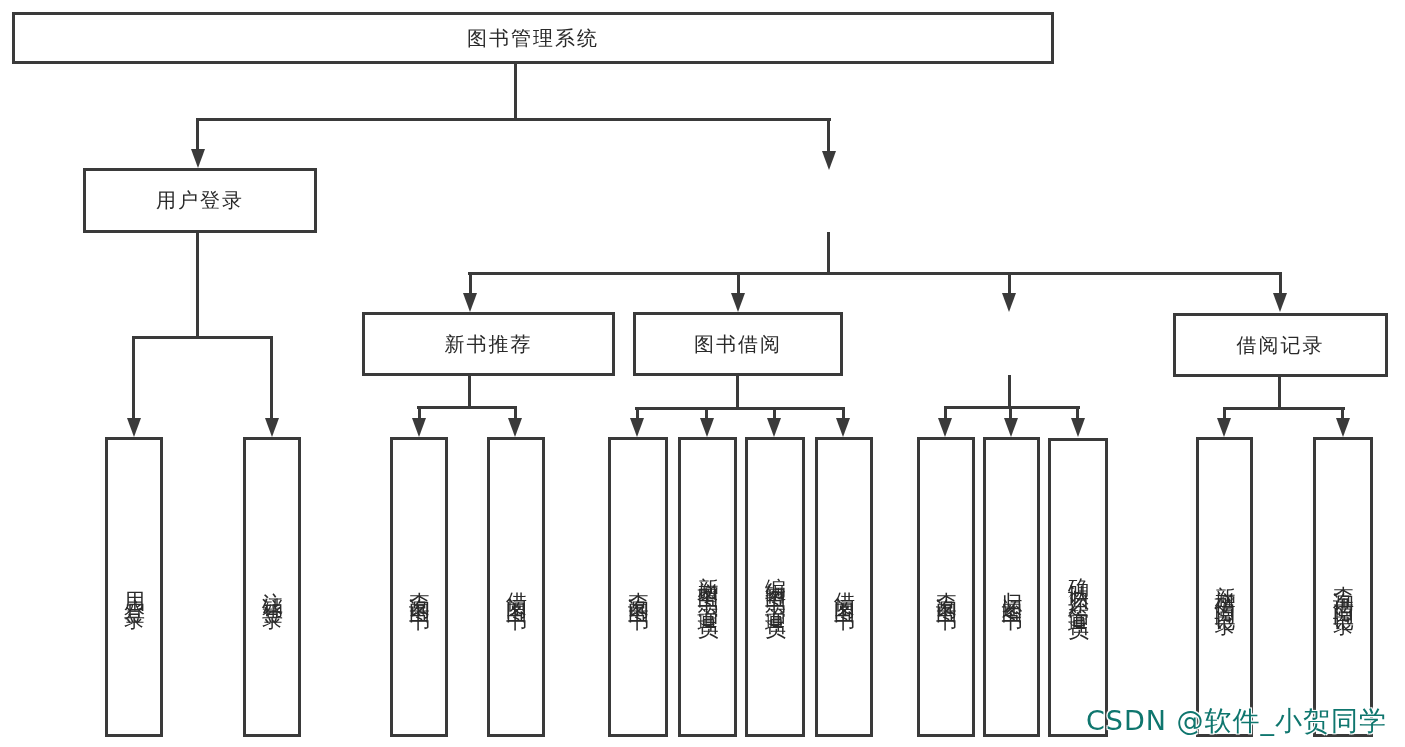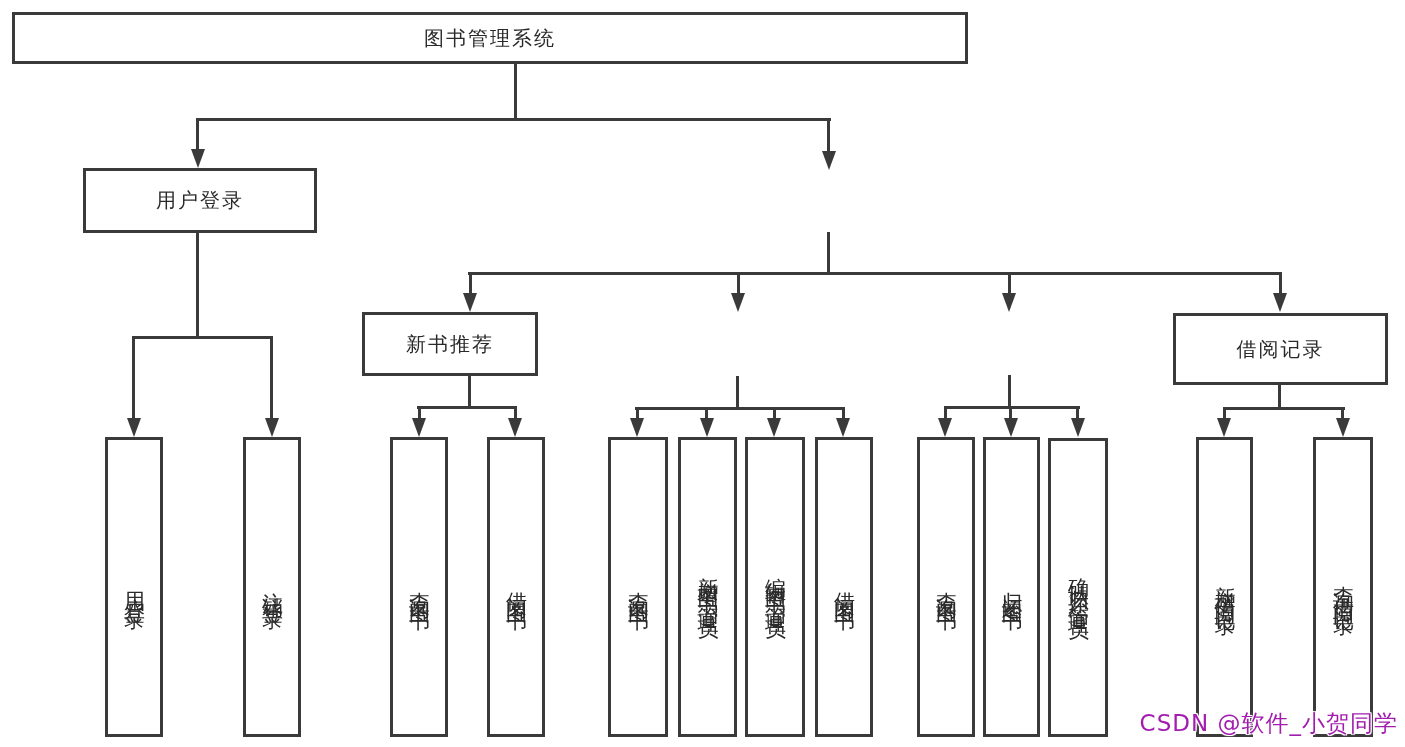--- a/index.html
+++ b/index.html
@@ -18,31 +18,31 @@
     writing-mode:vertical-rl;text-orientation:mixed;
     font-size:21px;letter-spacing:6px;line-height:1;
   }
   .line{position:absolute;background:#3a3a3a;z-index:1;}
   .arr{
     position:absolute;width:0;height:0;z-index:1;
     border-left:7px solid transparent;border-right:7px solid transparent;
     border-top:19px solid #3a3a3a;
   }
   .watermark{
-    position:absolute;right:7px;bottom:8px;z-index:5;
-    font-size:23px;color:#a21caf;letter-spacing:1px;white-space:nowrap;
+    position:absolute;right:18px;bottom:8px;z-index:5;
+    font-size:27px;color:#0f766e;letter-spacing:1px;white-space:nowrap;
     text-shadow:-1px -1px 0 #fff,1px -1px 0 #fff,-1px 1px 0 #fff,1px 1px 0 #fff,0 0 3px #fff;
   }
 </style>
 </head>
 <body>
 
 <div id="canvas">
 
-  <div class="box hbox" style="left:12px;top:12px;width:956px;height:52px">
+  <div class="box hbox" style="left:12px;top:12px;width:1042px;height:52px">
     <span>图书管理系统</span>
   </div>
 
   <div class="line" style="left:514px;top:64px;width:3px;height:56px"></div>
   <div class="line" style="left:196px;top:118px;width:635px;height:3px"></div>
   <div class="line" style="left:196px;top:118px;width:3px;height:33px"></div>
   <div class="arr" style="left:191px;top:149px"></div>
   <div class="line" style="left:827px;top:118px;width:3px;height:35px"></div>
   <div class="arr" style="left:822px;top:151px"></div>
 
@@ -61,24 +61,27 @@
   <div class="line" style="left:468px;top:272px;width:814px;height:3px"></div>
   <div class="line" style="left:469px;top:272px;width:3px;height:23px"></div>
   <div class="arr" style="left:463px;top:293px"></div>
   <div class="line" style="left:737px;top:272px;width:3px;height:23px"></div>
   <div class="arr" style="left:731px;top:293px"></div>
   <div class="line" style="left:1008px;top:272px;width:3px;height:23px"></div>
   <div class="arr" style="left:1002px;top:293px"></div>
   <div class="line" style="left:1279px;top:272px;width:3px;height:23px"></div>
   <div class="arr" style="left:1273px;top:293px"></div>
 
-  <div class="box hbox" style="left:362px;top:312px;width:176px;height:64px">
+  <div class="box hbox" style="left:362px;top:312px;width:253px;height:64px">
     <span>新书推荐</span>
   </div>
-  <div class="box hbox" style="left:1173px;top:313px;width:215px;height:72px">
+  <div class="box hbox" style="left:633px;top:312px;width:210px;height:64px">
+    <span>图书借阅</span>
+  </div>
+  <div class="box hbox" style="left:1173px;top:313px;width:215px;height:64px">
     <span>借阅记录</span>
   </div>
 
   <div class="line" style="left:468px;top:376px;width:3px;height:33px"></div>
   <div class="line" style="left:417px;top:406px;width:100px;height:3px"></div>
   <div class="line" style="left:418px;top:406px;width:3px;height:14px"></div>
   <div class="arr" style="left:412px;top:418px"></div>
   <div class="line" style="left:514px;top:406px;width:3px;height:14px"></div>
   <div class="arr" style="left:508px;top:418px"></div>
 

